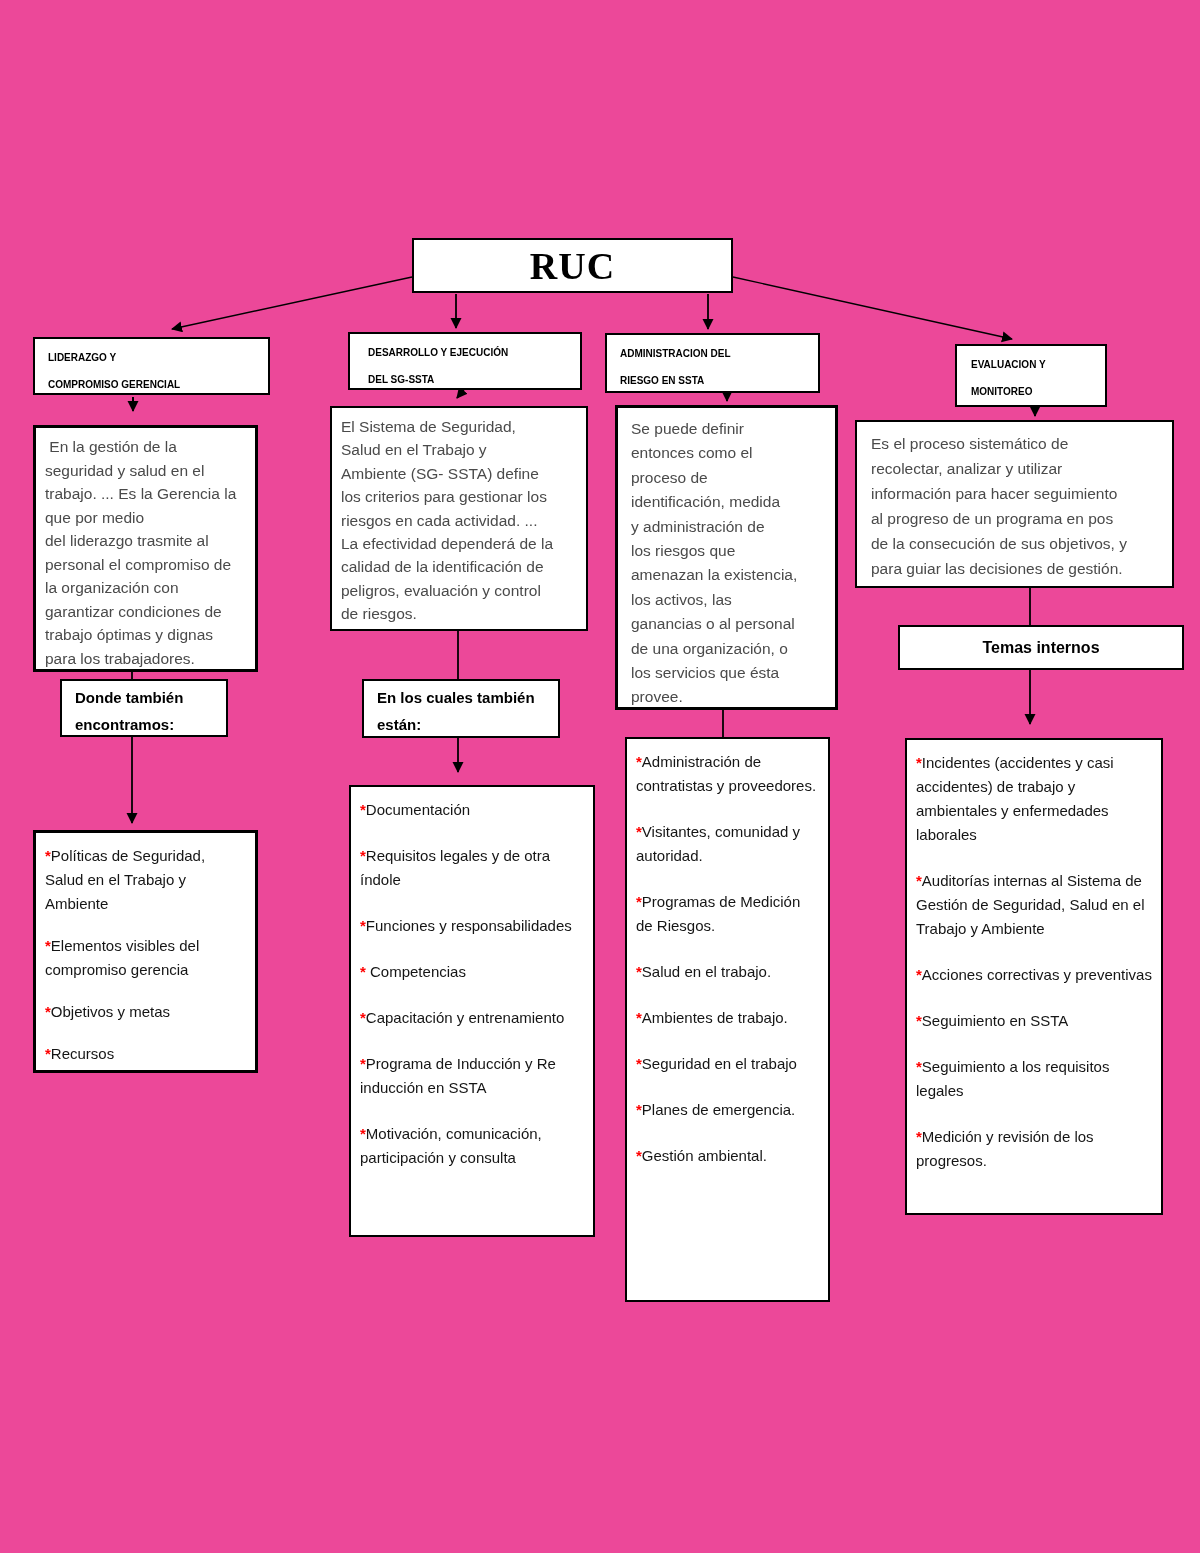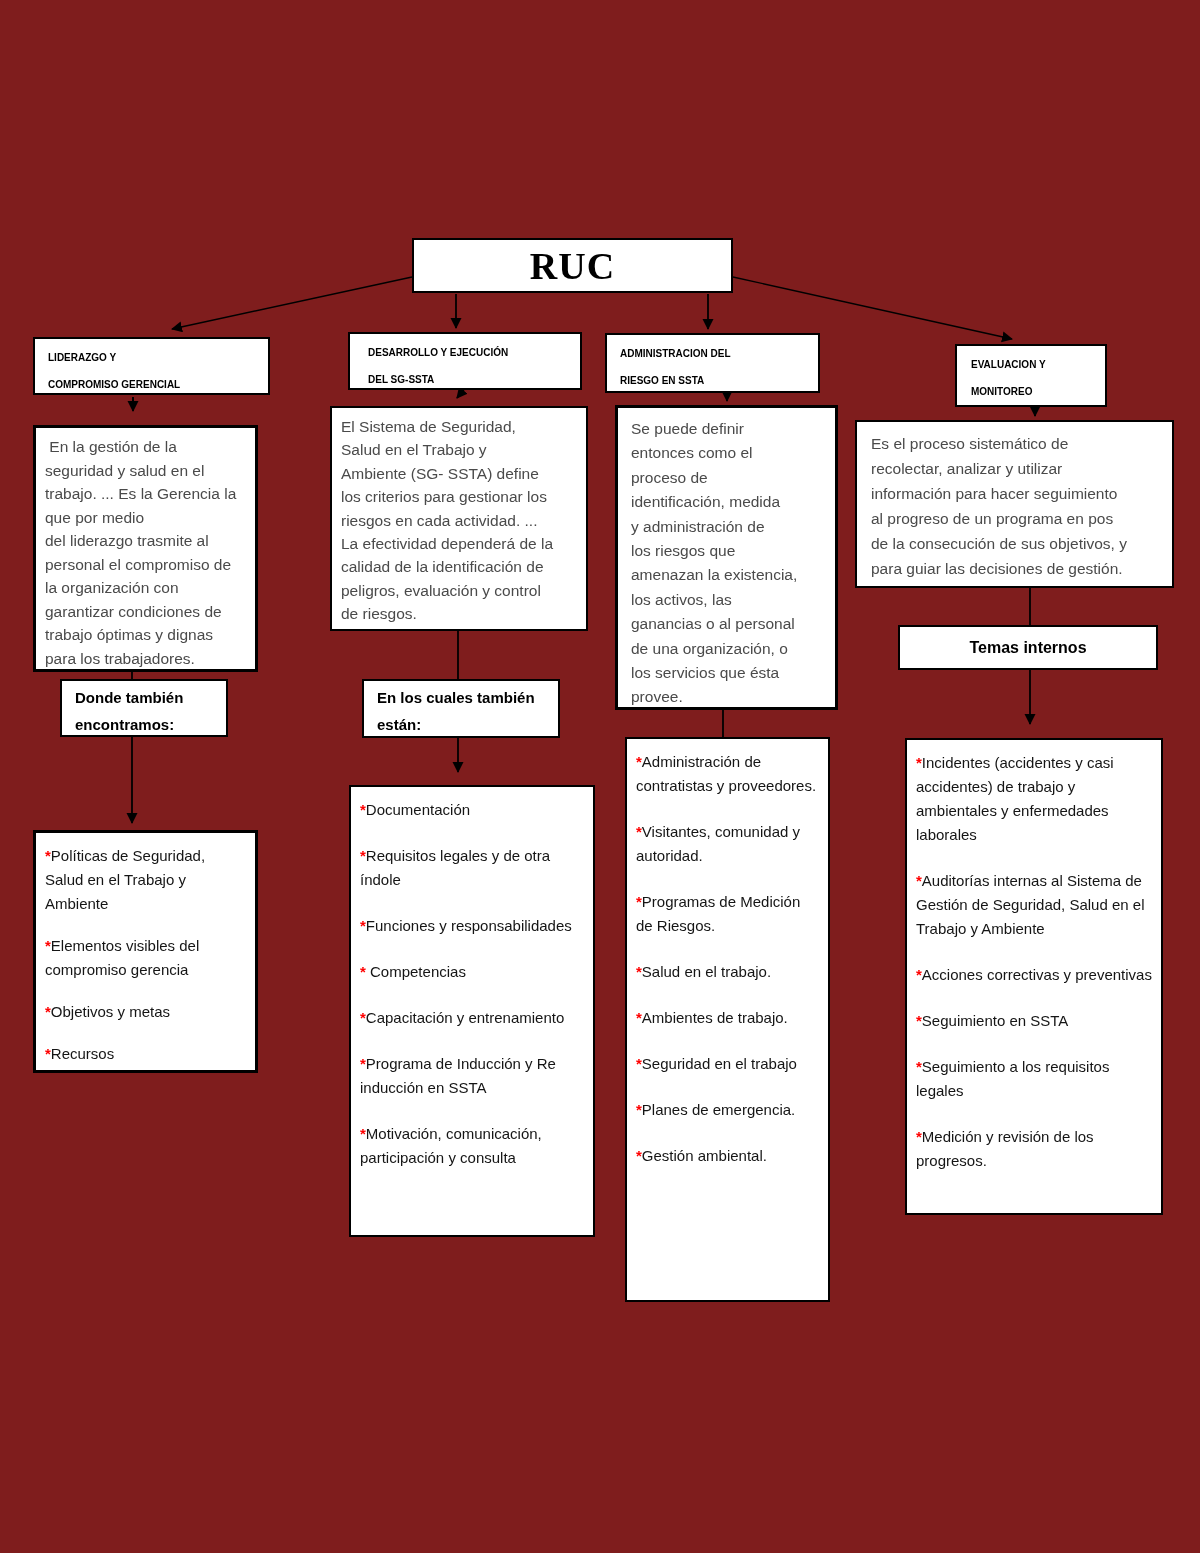--- a/index.html
+++ b/index.html
@@ -1,16 +1,16 @@
 <!DOCTYPE html>
 <html><head>
 <meta charset="utf-8">
 <style>
   html,body{margin:0;padding:0;background:#fff;}
-  .canvas{position:relative;width:1200px;height:1553px;background:#7f1d1d;overflow:hidden;
+  .canvas{position:relative;width:1200px;height:1553px;background:#ec4899;overflow:hidden;
           font-family:"Liberation Sans",sans-serif;}
   .wires{position:absolute;left:0;top:0;width:1200px;height:1553px;pointer-events:none;}
   .box{position:absolute;background:#fff;border:2px solid #000;box-sizing:border-box;}
   .b3{border-width:3px;}
   .ruc{display:flex;align-items:center;justify-content:center;
        font-family:"Liberation Serif",serif;font-weight:bold;font-size:38px;color:#000;letter-spacing:1px;}
   .hdr{font-weight:bold;font-size:10px;line-height:27px;color:#000;white-space:pre-wrap;padding:5px 13px;}
   .hdr.c2{padding-left:18px;}
   .hdr.c4{padding-left:14px;}
   .desc{color:#4a4a4a;font-size:15.5px;white-space:pre-wrap;padding:7px 9px;}
@@ -140,21 +140,21 @@
   <div class="box hdr c4" style="left:955px;top:344px;width:152px;height:63px;">EVALUACION Y
 MONITOREO</div>
 
   <div class="box desc d4" style="left:855px;top:420px;width:319px;height:168px;">Es el proceso sistemático de
 recolectar, analizar y utilizar
 información para hacer seguimiento
 al progreso de un programa en pos
 de la consecución de sus objetivos, y
 para guiar las decisiones de gestión.</div>
 
-  <div class="box lbl center" style="left:898px;top:625px;width:260px;height:45px;">Temas internos</div>
+  <div class="box lbl center" style="left:898px;top:625px;width:286px;height:45px;">Temas internos</div>
 
   <div class="box list" style="left:905px;top:738px;width:258px;height:477px;">
     <div class="li"><span class="ast">*</span><span>Incidentes (accidentes y casi accidentes) de trabajo y ambientales y enfermedades laborales</span></div>
     <div class="li"><span class="ast">*</span><span>Auditorías internas al Sistema de Gestión de Seguridad, Salud en el Trabajo y Ambiente</span></div>
     <div class="li"><span class="ast">*</span><span>Acciones correctivas y preventivas</span></div>
     <div class="li"><span class="ast">*</span><span>Seguimiento en SSTA</span></div>
     <div class="li"><span class="ast">*</span><span>Seguimiento a los requisitos legales</span></div>
     <div class="li"><span class="ast">*</span><span>Medición y revisión de los progresos.</span></div>
   </div>
 

